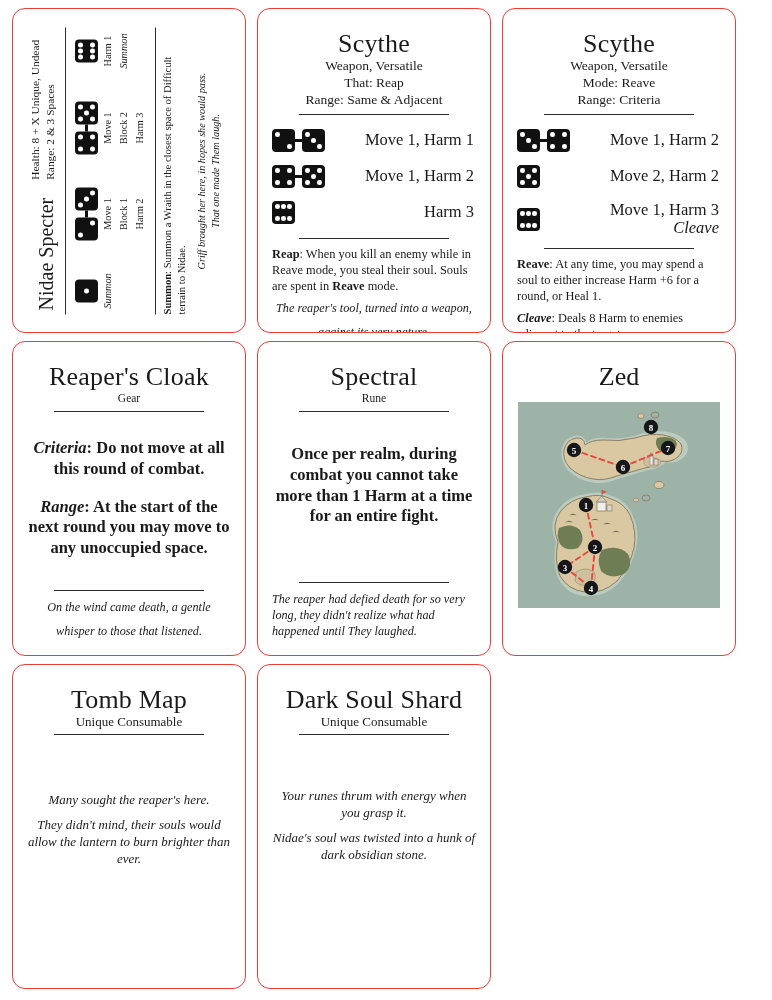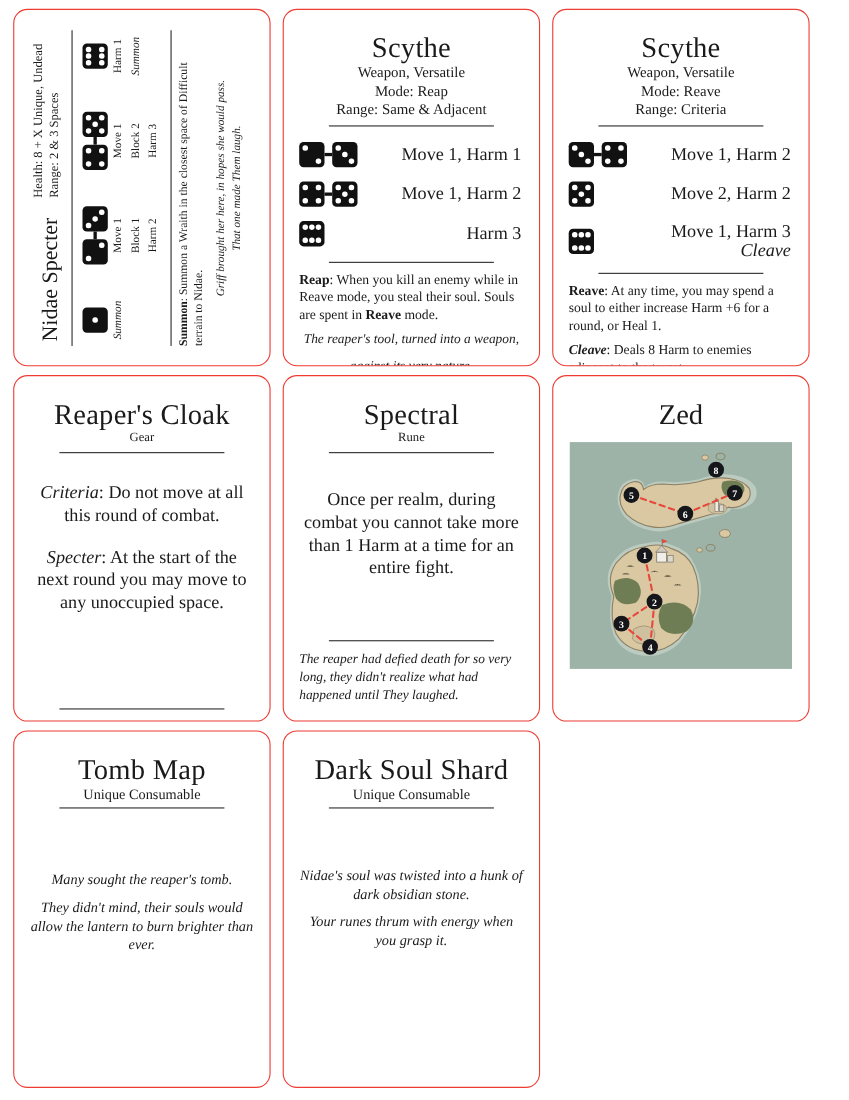--- a/index.html
+++ b/index.html
@@ -134,21 +134,21 @@
   }
   .body-text p { margin: 0 0 6px 0; }
   .body-text b { font-weight: bold; }
 
   .centered-rules {
     text-align: center;
     font-size: 16.5px;
     line-height: 1.26;
     margin-top: 26px;
   }
-  .centered-rules p { margin: 0 0 17px 0; }
+  .centered-rules p { margin: 0 0 17px 0; font-weight: bold; }
   .centered-rules i { font-style: italic; }
 
   .flavor {
     font-style: italic;
     font-size: 12.2px;
     line-height: 1.32;
     text-align: center;
     margin-top: auto;
     margin-bottom: 6px;
   }
@@ -338,21 +338,21 @@
       <div class="mon-flavor">
         <p>Griff brought her here, in hopes she would pass.</p>
         <p>That one made Them laugh.</p>
       </div>
     </div>
   </div>
 
   <div class="card">
     <div class="card-title">Scythe</div>
     <div class="card-subtitle">Weapon, Versatile</div>
-    <div class="card-subtitle">Mode: Reap</div>
+    <div class="card-subtitle">That: Reap</div>
     <div class="card-subtitle">Range: Same &amp; Adjacent</div>
     <div class="rule"></div>
 
     <div class="dice-block">
       <div class="dice-row">
         <div class="dice-cell">
           <span class="die">
               <span class="pip" style="grid-area: 1 / 1;"></span>
               <span class="pip" style="grid-area: 3 / 3;"></span>
             </span>
@@ -472,25 +472,29 @@
 
   </div>
 
   <div class="card">
     <div class="card-title">Reaper's Cloak</div>
     <div class="card-sub-small">Gear</div>
     <div class="rule"></div>
 
     <div class="centered-rules">
       <p><i>Criteria</i><span>: Do not move at all this round of combat.</span></p>
-      <p><i>Specter</i><span>: At the start of the next round you may move to any unoccupied space.</span></p>
+      <p><i>Range</i><span>: At the start of the next round you may move to any unoccupied space.</span></p>
     </div>
 
     <div class="spacer"></div>
     <div class="rule"></div>
+    <div class="flavor" style="margin-top:8px">
+      <p>On the wind came death, a gentle</p>
+      <p>whisper to those that listened.</p>
+    </div>
   </div>
 
   <div class="card">
     <div class="card-title">Spectral</div>
     <div class="card-sub-small">Rune</div>
     <div class="rule"></div>
 
     <div class="centered-rules" style="margin-top:32px">
       <p>Once per realm, during combat you cannot take more than 1 Harm at a time for an entire fight.</p>
     </div>
@@ -601,33 +605,33 @@
       </svg>
     </div>
   </div>
 
   <div class="card">
     <div class="card-title">Tomb Map</div>
     <div class="card-sub-small" style="font-size:13px">Unique Consumable</div>
     <div class="rule tight"></div>
 
     <div class="flavor" style="margin-top:56px; font-size:13px; margin-bottom:0">
-      <p>Many sought the reaper's tomb.</p>
+      <p>Many sought the reaper's here.</p>
       <p>They didn't mind, their souls would allow the lantern to burn brighter than ever.</p>
     </div>
     <div class="spacer"></div>
   </div>
 
   <div class="card">
     <div class="card-title">Dark Soul Shard</div>
     <div class="card-sub-small" style="font-size:13px">Unique Consumable</div>
     <div class="rule tight"></div>
 
     <div class="flavor" style="margin-top:52px; font-size:13px; margin-bottom:0">
+      <p>Your runes thrum with energy when you grasp it.</p>
       <p>Nidae's soul was twisted into a hunk of dark obsidian stone.</p>
-      <p>Your runes thrum with energy when you grasp it.</p>
     </div>
     <div class="spacer"></div>
   </div>
 
   <div class="card empty"></div>
 
 </div>
 
 </body></html>

